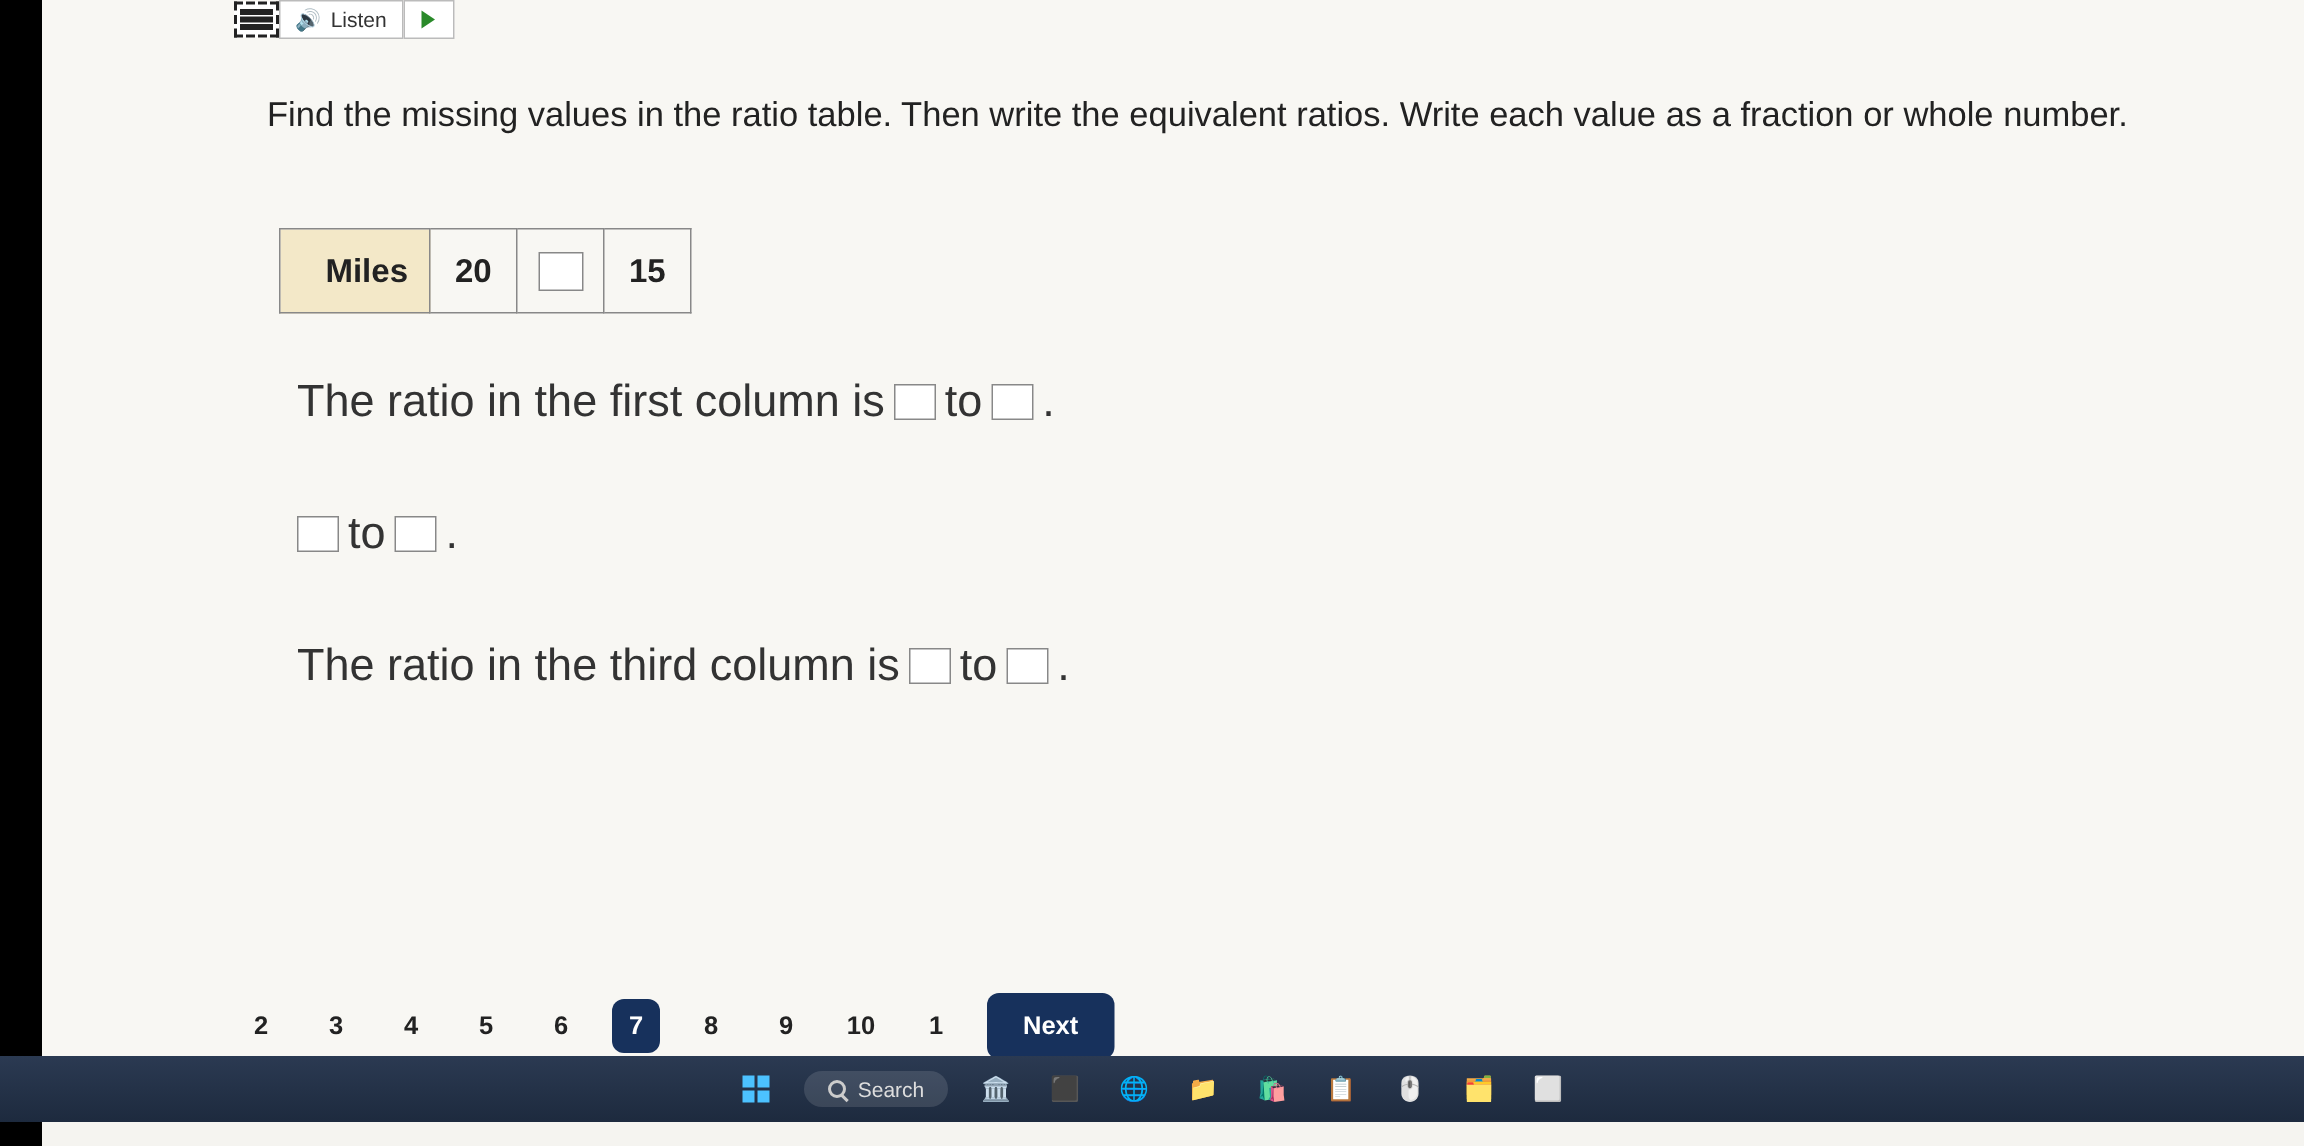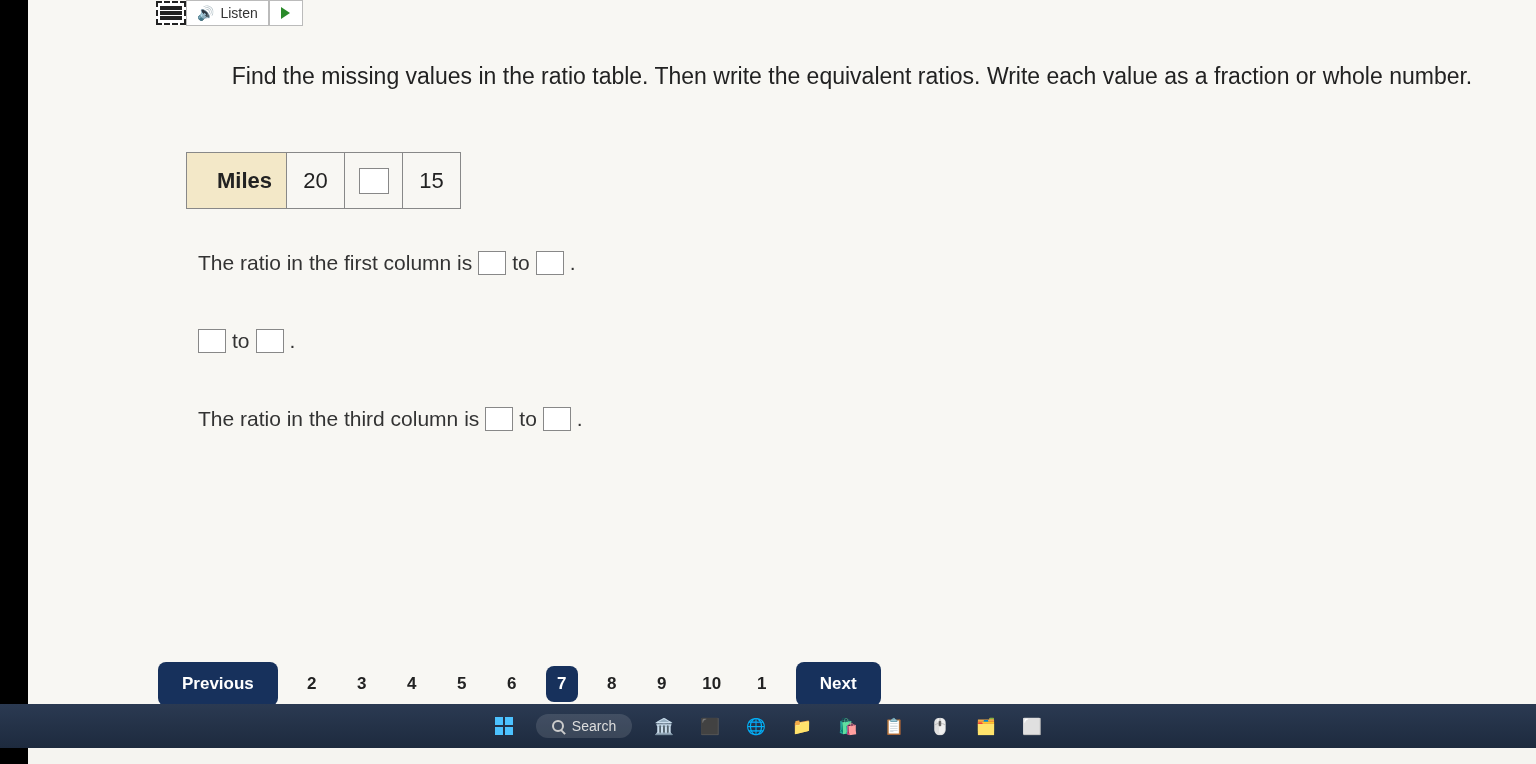--- a/index.html
+++ b/index.html
@@ -61,32 +61,31 @@
     width: 0; height: 0;
     border-top: 6px solid transparent;
     border-bottom: 6px solid transparent;
     border-left: 9px solid #2a8a2a;
   }
   .instructions {
     margin: 34px 10px 0 150px;
     font-size: 23px;
     color: #222;
     line-height: 1.4;
-    text-align: center;
   }
   .ratio-table {
     margin: 60px 0 0 158px;
     border-collapse: collapse;
   }
   .ratio-table td, .ratio-table th {
     border: 1px solid #888;
     text-align: center;
     vertical-align: middle;
     font-size: 22px;
-    font-weight: normal;
+    font-weight: bold;
     color: #222;
     height: 56px;
     width: 58px;
   }
   .ratio-table th {
     background: #f3e8c8;
     font-weight: bold;
     width: 100px;
     padding: 0 14px;
     text-align: right;
@@ -104,21 +103,21 @@
   .answer-box {
     display: inline-block;
     width: 30px; height: 26px;
     border: 1px solid #888;
     background: #fff;
     vertical-align: middle;
   }
   .answer-box.sm { width: 28px; height: 24px; }
   .statements {
     margin: 42px 0 0 170px;
-    font-size: 21px;
+    font-size: 30px;
     color: #333;
   }
   .statements p {
     margin-bottom: 54px;
     display: flex;
     align-items: center;
     gap: 6px;
   }
   .pager {
     position: absolute;
@@ -238,21 +237,20 @@
     <p>
       <span>The ratio in the third column is</span>
       <span class="answer-box sm"></span>
       <span>to</span>
       <span class="answer-box sm"></span>
       <span>.</span>
     </p>
   </div>
 
   <div class="pager">
-    <button class="btn">Previous</button>
     <span class="pg">2</span>
     <span class="pg">3</span>
     <span class="pg">4</span>
     <span class="pg">5</span>
     <span class="pg">6</span>
     <span class="pg current">7</span>
     <span class="pg">8</span>
     <span class="pg">9</span>
     <span class="pg">10</span>
     <span class="pg">1</span>

